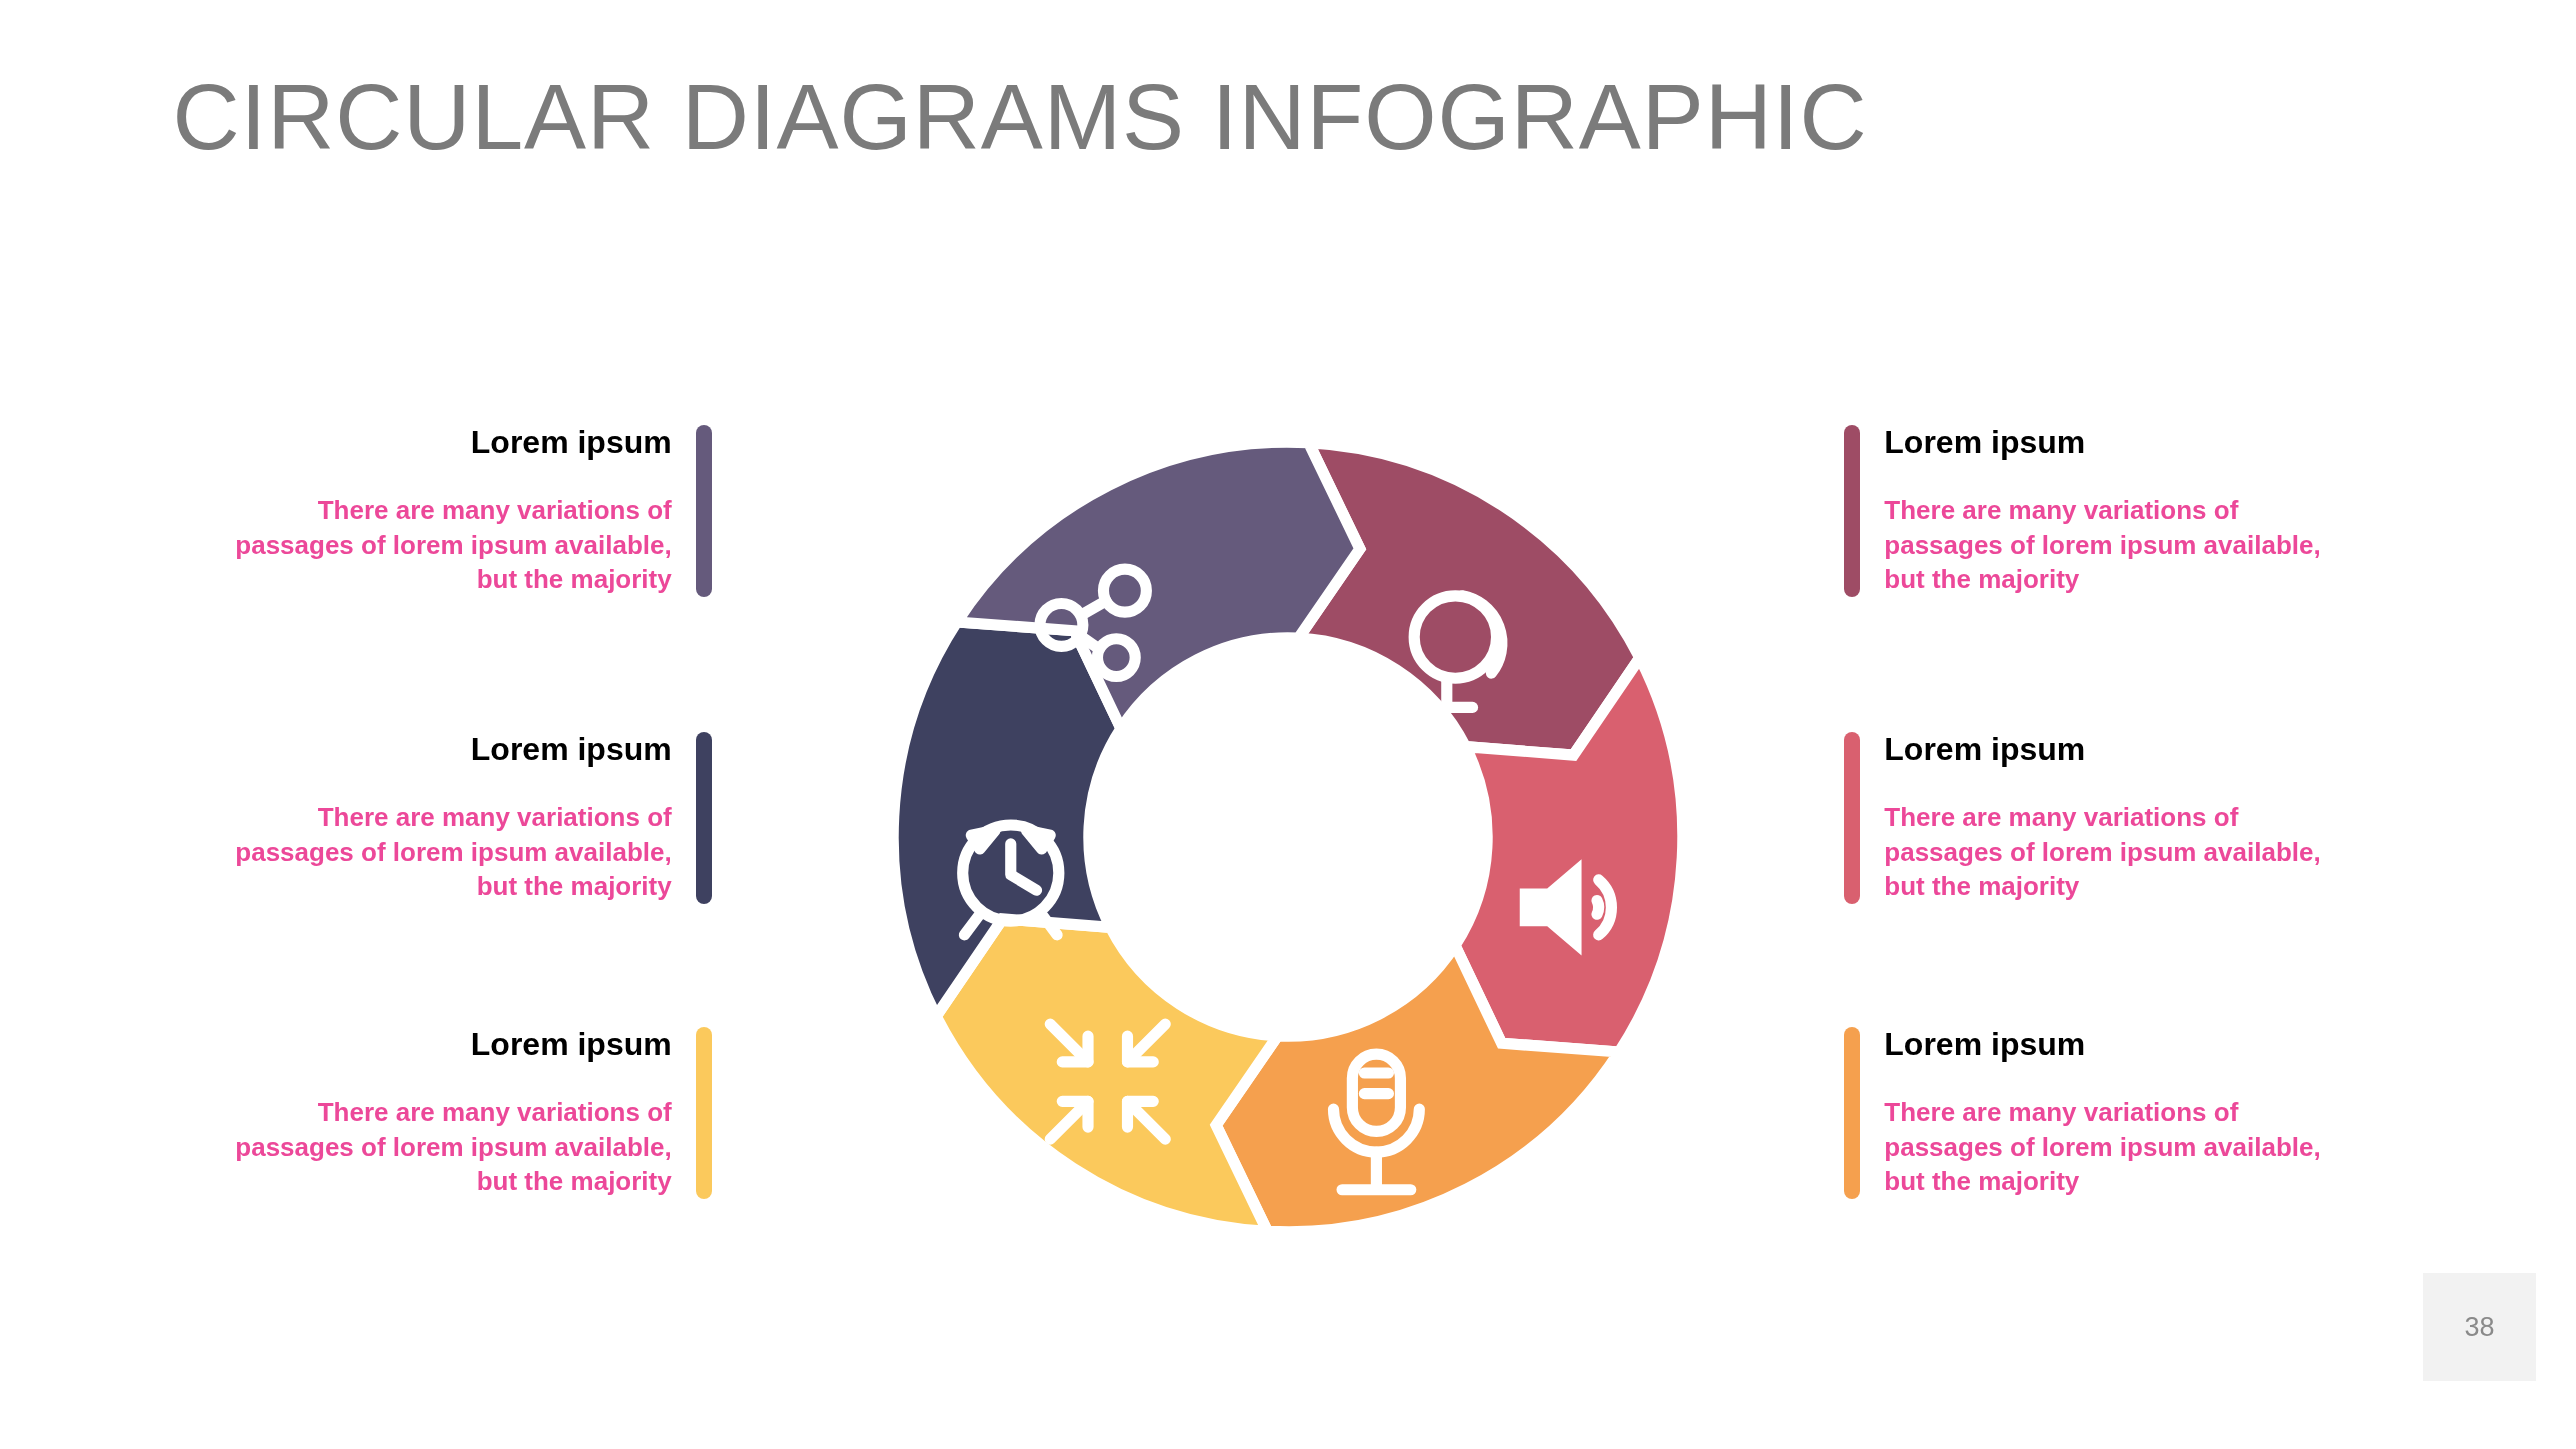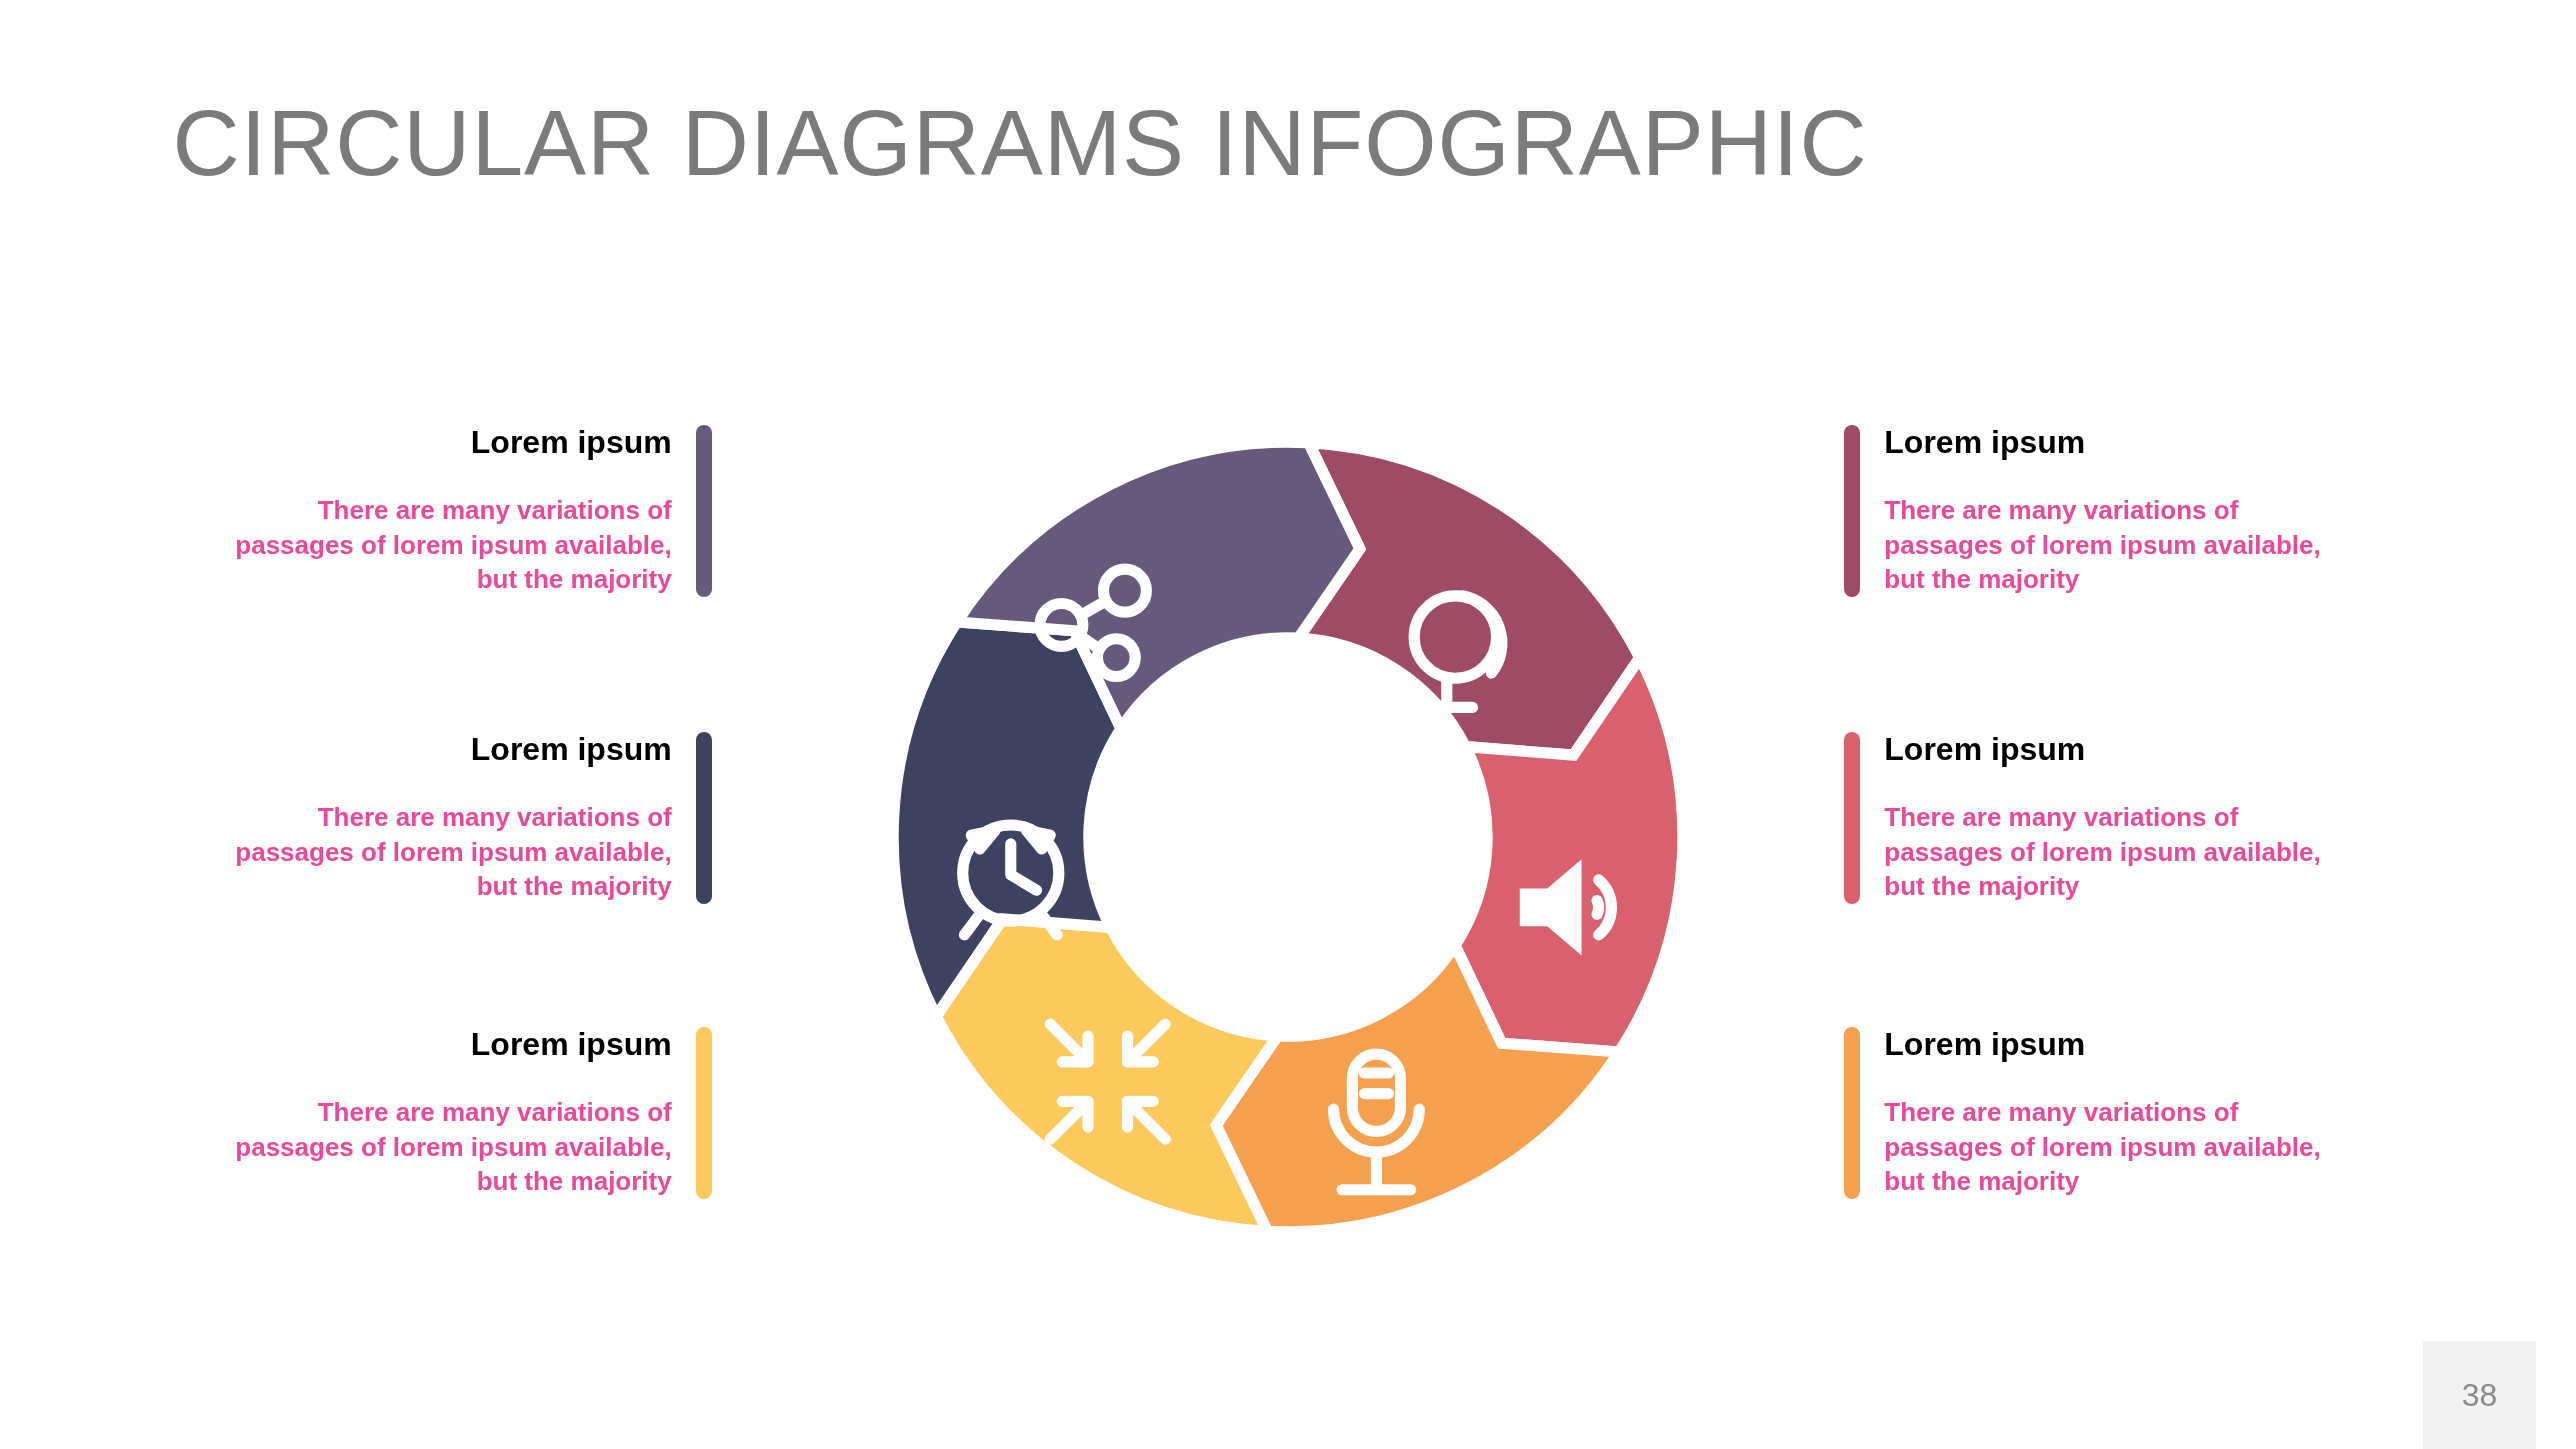--- a/index.html
+++ b/index.html
@@ -12,21 +12,21 @@
     height: 1449px;
     position: relative;
     overflow: hidden;
     font-family: "Liberation Sans", sans-serif;
     -webkit-font-smoothing: antialiased;
   }
 
   
   #header {
     position: absolute;
-    top: 93px;
+    top: 67px;
     left: 0;
     width: 2040px;
     text-align: center;
   }
   #page-title {
     font-size: 93px;
     font-weight: 400;
     letter-spacing: 0.9px;
     color: #7b7b7b;
     line-height: 1.08;
@@ -105,28 +105,28 @@
   }
   #donut-svg { display: block; width: 824px; height: 824px; }
   .seg-path { stroke: #ffffff; stroke-width: 13; stroke-linejoin: miter; }
   .seg-icon { fill: none; stroke: #ffffff; stroke-width: 13; stroke-linecap: round; stroke-linejoin: round; }
   .seg-icon-f { fill: #ffffff; stroke: none; }
 
   
   #page-number-badge {
     position: absolute;
     left: 2423px;
-    top: 1341px;
+    top: 1273px;
     width: 113px;
     height: 108px;
     background: #f2f2f2;
     display: flex;
     align-items: center;
     justify-content: center;
-    font-size: 32px;
+    font-size: 27px;
     color: #8a8a8a;
   }
 </style>
 </head>
 <body>
 
 <div id="header">
   <div id="page-title">CIRCULAR DIAGRAMS INFOGRAPHIC</div>
 </div>
 

